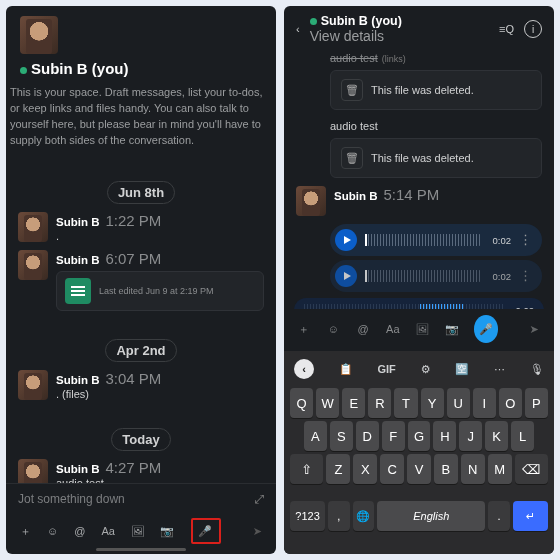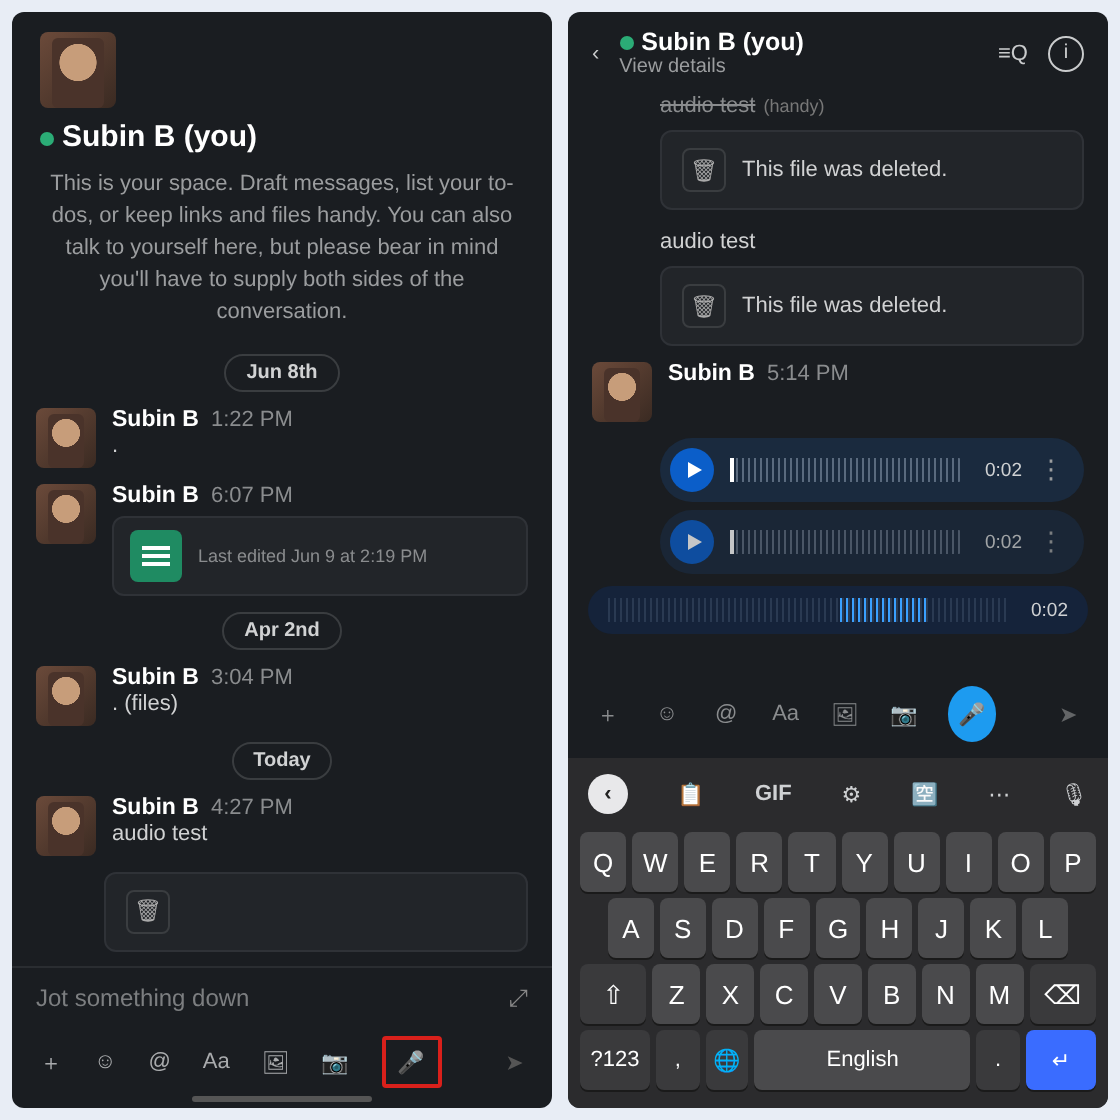--- a/index.html
+++ b/index.html
@@ -23,48 +23,48 @@
     width: 30px; height: 30px;
     background: linear-gradient(135deg,#6b4a3a,#3a2a22);
     border-radius: 4px; flex-shrink:0;
     position: relative; overflow:hidden;
   }
   .avatar::after{content:"";position:absolute;inset:3px 6px 0 6px;background:radial-gradient(circle at 50% 35%,#c79d7a 0 35%,transparent 36%),linear-gradient(#4a332a,#4a332a);border-radius:3px;}
   .avatar.big{width:38px;height:38px;}
   .presence{width:7px;height:7px;border-radius:50%;background:#2bac76;display:inline-block;margin-right:4px;}
   .header1{padding:10px 14px 6px;}
   .title{font-size:15px;font-weight:700;color:#fff;margin-top:6px;}
-  .intro{color:#9b9d9f;font-size:11px;line-height:1.45;padding:2px 14px 8px;text-align:center;}
+  .intro{color:#9b9d9f;font-size:11px;line-height:1.45;padding:2px 4px 8px;}
   .datebadge{display:flex;justify-content:center;margin:4px 0;}
-  .datebadge span{background:#1a1d21;border:1px solid #3a3d40;border-radius:16px;padding:3px 10px;font-size:10px;font-weight:600;color:#d1d2d3;}
+  .datebadge span{background:#1a1d21;border:1px solid #3a3d40;border-radius:16px;padding:3px 10px;font-size:13px;font-weight:600;color:#d1d2d3;margin-top:20px;}
   .msg{display:flex;gap:8px;padding:4px 12px;}
   .line1{display:flex;align-items:baseline;gap:6px;}
   .name{font-weight:700;color:#fff;font-size:11.5px;}
-  .time{color:#8a8c8e;font-size:11px;}
+  .time{color:#8a8c8e;font-size:15px;}
   .body{color:#d1d2d3;font-size:11px;margin-top:1px;}
   .attach{display:flex;align-items:center;gap:8px;background:#222529;border:1px solid #2f3237;border-radius:6px;padding:6px 8px;margin-top:4px;max-width:220px;}
   .attach .ficon{width:26px;height:26px;background:#1f8b62;border-radius:4px;display:flex;align-items:center;justify-content:center;}
   .attach .ficon::before{content:"";width:14px;height:2px;background:#fff;box-shadow:0 -4px 0 #fff,0 4px 0 #fff;}
   .attach .ftitle{color:#e8e8e8;font-size:10.5px;font-weight:600;}
   .attach .fsub{color:#8a8c8e;font-size:9px;}
   .deleted{display:flex;align-items:center;gap:8px;background:#222529;border:1px solid #2f3237;border-radius:6px;padding:8px 10px;margin:4px 12px 4px 46px;}
   .trash{width:22px;height:22px;border:1px solid #3a3d40;border-radius:4px;display:flex;align-items:center;justify-content:center;color:#aaa;}
   .scroll{flex:1;overflow:hidden;}
   .composer{border-top:1px solid #2a2d31;padding:8px 12px 4px;color:#7c7e80;font-size:12px;}
   .toolbar{display:flex;gap:16px;align-items:center;padding:8px 14px 10px;color:#a9abad;}
   .toolbar .sp{flex:1;}
   .ticon{width:18px;height:18px;display:flex;align-items:center;justify-content:center;}
   .micbox{border:2px solid #d9201b;padding:2px 4px;border-radius:2px;}
   .homebar{position:absolute;bottom:3px;left:50%;transform:translateX(-50%);width:90px;height:3px;background:#555;border-radius:2px;}
 
   
   .hdr2{display:flex;align-items:center;gap:10px;padding:8px 12px 6px;}
   .hdr2 .col{flex:1;}
   .hdr2 .t{font-size:12.5px;font-weight:700;color:#fff;}
-  .hdr2 .s{font-size:10px;color:#9b9d9f;}
+  .hdr2 .s{font-size:14px;color:#9b9d9f;}
   .hdr2 .ic{color:#c9cbcc;}
   .circ{width:18px;height:18px;border:1.5px solid #c9cbcc;border-radius:50%;display:flex;align-items:center;justify-content:center;font-size:10px;}
   .strike{text-decoration:line-through;color:#8a8c8e;}
   .edited{color:#777;font-size:9px;margin-left:4px;}
   .audiobar{display:flex;align-items:center;gap:8px;background:#1a2a3e;border-radius:18px;padding:5px 10px 5px 5px;margin:4px 12px 4px 46px;}
   .audiobar.dim{opacity:.75;}
   .play{width:22px;height:22px;border-radius:50%;background:#0b5ec9;display:flex;align-items:center;justify-content:center;}
   .play::before{content:"";border-left:7px solid #fff;border-top:4px solid transparent;border-bottom:4px solid transparent;margin-left:2px;}
   .wave{flex:1;height:12px;background:repeating-linear-gradient(90deg,#5a6a7e 0 1px,transparent 1px 3px);border-radius:2px;position:relative;}
   .wave::after{content:"";position:absolute;left:0;top:0;height:100%;width:2px;background:#fff;}
@@ -78,23 +78,23 @@
   .send{color:#636567;}
   
   .kb{background:#2b2b2d;padding:4px 4px 6px;}
   .kbstrip{display:flex;align-items:center;justify-content:space-between;padding:4px 6px 6px;color:#cfd1d3;font-size:11px;}
   .kbstrip .chip{background:#e8e8ea;color:#222;width:20px;height:20px;border-radius:50%;display:flex;align-items:center;justify-content:center;font-weight:700;}
   .kbrow{display:flex;gap:3px;justify-content:center;margin:3px 2px;}
   .key{background:#4a4a4c;color:#fff;border-radius:4px;height:30px;flex:1;display:flex;align-items:center;justify-content:center;font-size:13px;box-shadow:0 1px 0 #1a1a1a;}
   .key.dark{background:#3a3a3c;}
   .key.wide{flex:1.4;}
   .row2{padding:0 14px;}
-  .kbot{display:flex;gap:3px;margin:3px 2px;}
+  .kbot{display:flex;gap:3px;margin:17px 2px;}
   .kbot .key{font-size:11px;}
-  .space{flex:4;}
+  .space{flex:4;font-style:italic;}
   .enter{background:#3a6cff;}
 </style>
 </head>
 <body>
 
 <div class="phone">
   <div class="header1">
     <div class="avatar big"></div>
     <div class="title">
       <span class="presence"></span><span>Subin B (you)</span>
@@ -192,21 +192,21 @@
     <div class="col">
       <div class="t"><span class="presence"></span><span>Subin B (you)</span></div>
       <div class="s">View details</div>
     </div>
     <span class="ic">≡Q</span>
     <span class="circ">i</span>
   </div>
 
   <div class="scroll">
     <div style="padding:2px 12px 2px 46px">
-      <span class="strike">audio test</span><span class="edited">(handy)</span>
+      <span class="strike">audio test</span><span class="edited">(links)</span>
     </div>
     <div class="deleted">
       <div class="trash">🗑</div>
       <span>This file was deleted.</span>
     </div>
 
     <div style="padding:6px 12px 2px 46px" class="body">audio test</div>
     <div class="deleted">
       <div class="trash">🗑</div>
       <span>This file was deleted.</span>

